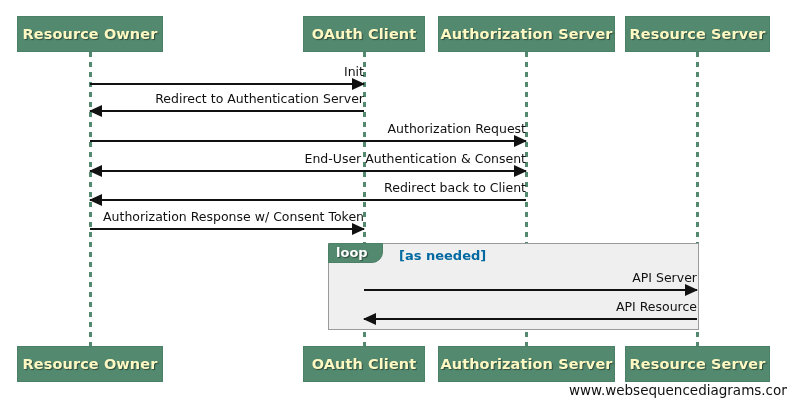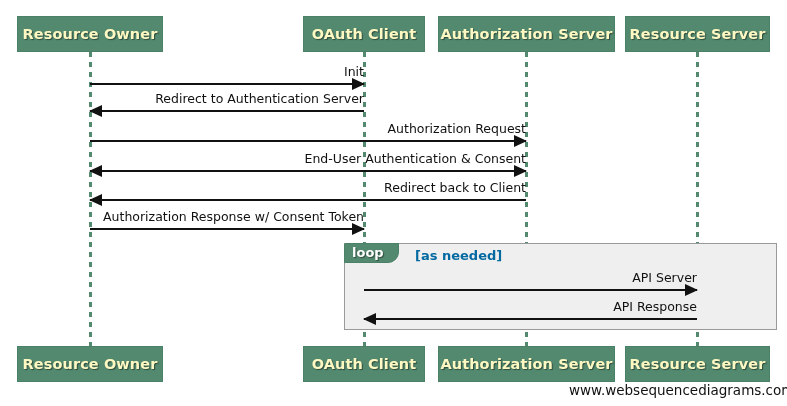--- a/index.html
+++ b/index.html
@@ -86,21 +86,21 @@
   }
 </style>
 </head>
 <body>
 
 <div id="diagram">
     <div class="lifeline" style="left: 89px; top: 52px; height: 330px;"></div>
     <div class="lifeline" style="left: 363px; top: 52px; height: 330px;"></div>
     <div class="lifeline" style="left: 525px; top: 52px; height: 330px;"></div>
     <div class="lifeline" style="left: 696px; top: 52px; height: 330px;"></div>
-    <div class="fragment" style="left: 344px; top: 243px; width: 433px; height: 87px;">
+    <div class="fragment" style="left: 328px; top: 243px; width: 371px; height: 87px;">
       <div class="tag">loop</div>
       <div class="cond" style="left: 70px; top: 4px;">[as needed]</div>
     </div>
     <div class="msg" style="left: 90px; top: 83px; width: 274px;">
       <div class="line"></div>
       <div class="head right"></div>
       <div class="label">Init</div>
     </div>
     <div class="msg" style="left: 90px; top: 110px; width: 274px;">
       <div class="line"></div>
@@ -129,21 +129,21 @@
       <div class="label">Authorization Response w/ Consent Token</div>
     </div>
     <div class="msg" style="left: 364px; top: 289px; width: 333px;">
       <div class="line"></div>
       <div class="head right"></div>
       <div class="label">API Server</div>
     </div>
     <div class="msg" style="left: 364px; top: 318px; width: 333px;">
       <div class="line"></div>
       <div class="head left"></div>
-      <div class="label">API Response</div>
+      <div class="label">API Resource</div>
     </div>
     <div class="participant" style="left: 17px; top: 16px; width: 146px; height: 36px;">
       <span>Resource Owner</span>
     </div>
     <div class="participant" style="left: 17px; top: 346px; width: 146px; height: 36px;">
       <span>Resource Owner</span>
     </div>
     <div class="participant" style="left: 303px; top: 16px; width: 122px; height: 36px;">
       <span>OAuth Client</span>
     </div>

